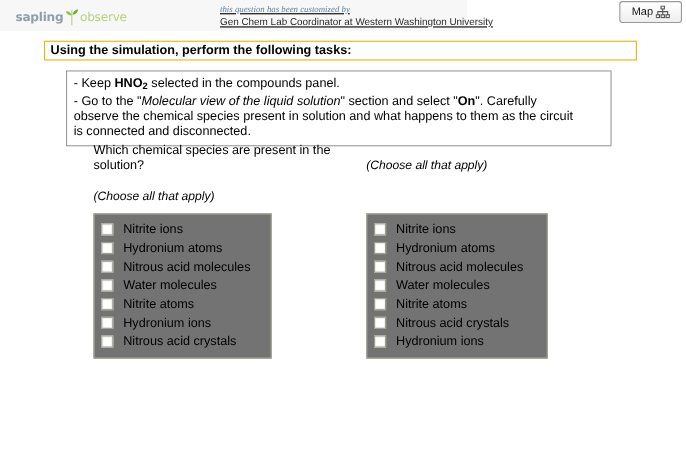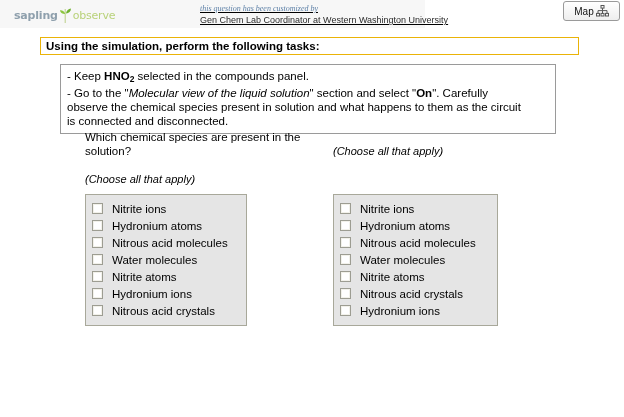--- a/index.html
+++ b/index.html
@@ -170,21 +170,21 @@
     font-size: 11px;
     line-height: 14px;
     color: #000000;
     margin-top: 14px;
   }
 
   
   .options-panel {
     position: absolute;
     top: 194px;
-    background: #e5e5e5;
+    background: #737373;
     border: 1px solid #a8a89a;
     box-sizing: border-box;
     padding: 5px 6px 6px 6px;
   }
   .options-panel.left  { left: 85px;  width: 162px; }
   .options-panel.right { left: 333px; width: 165px; }
 
   .option-row {
     display: flex;
     align-items: center;

